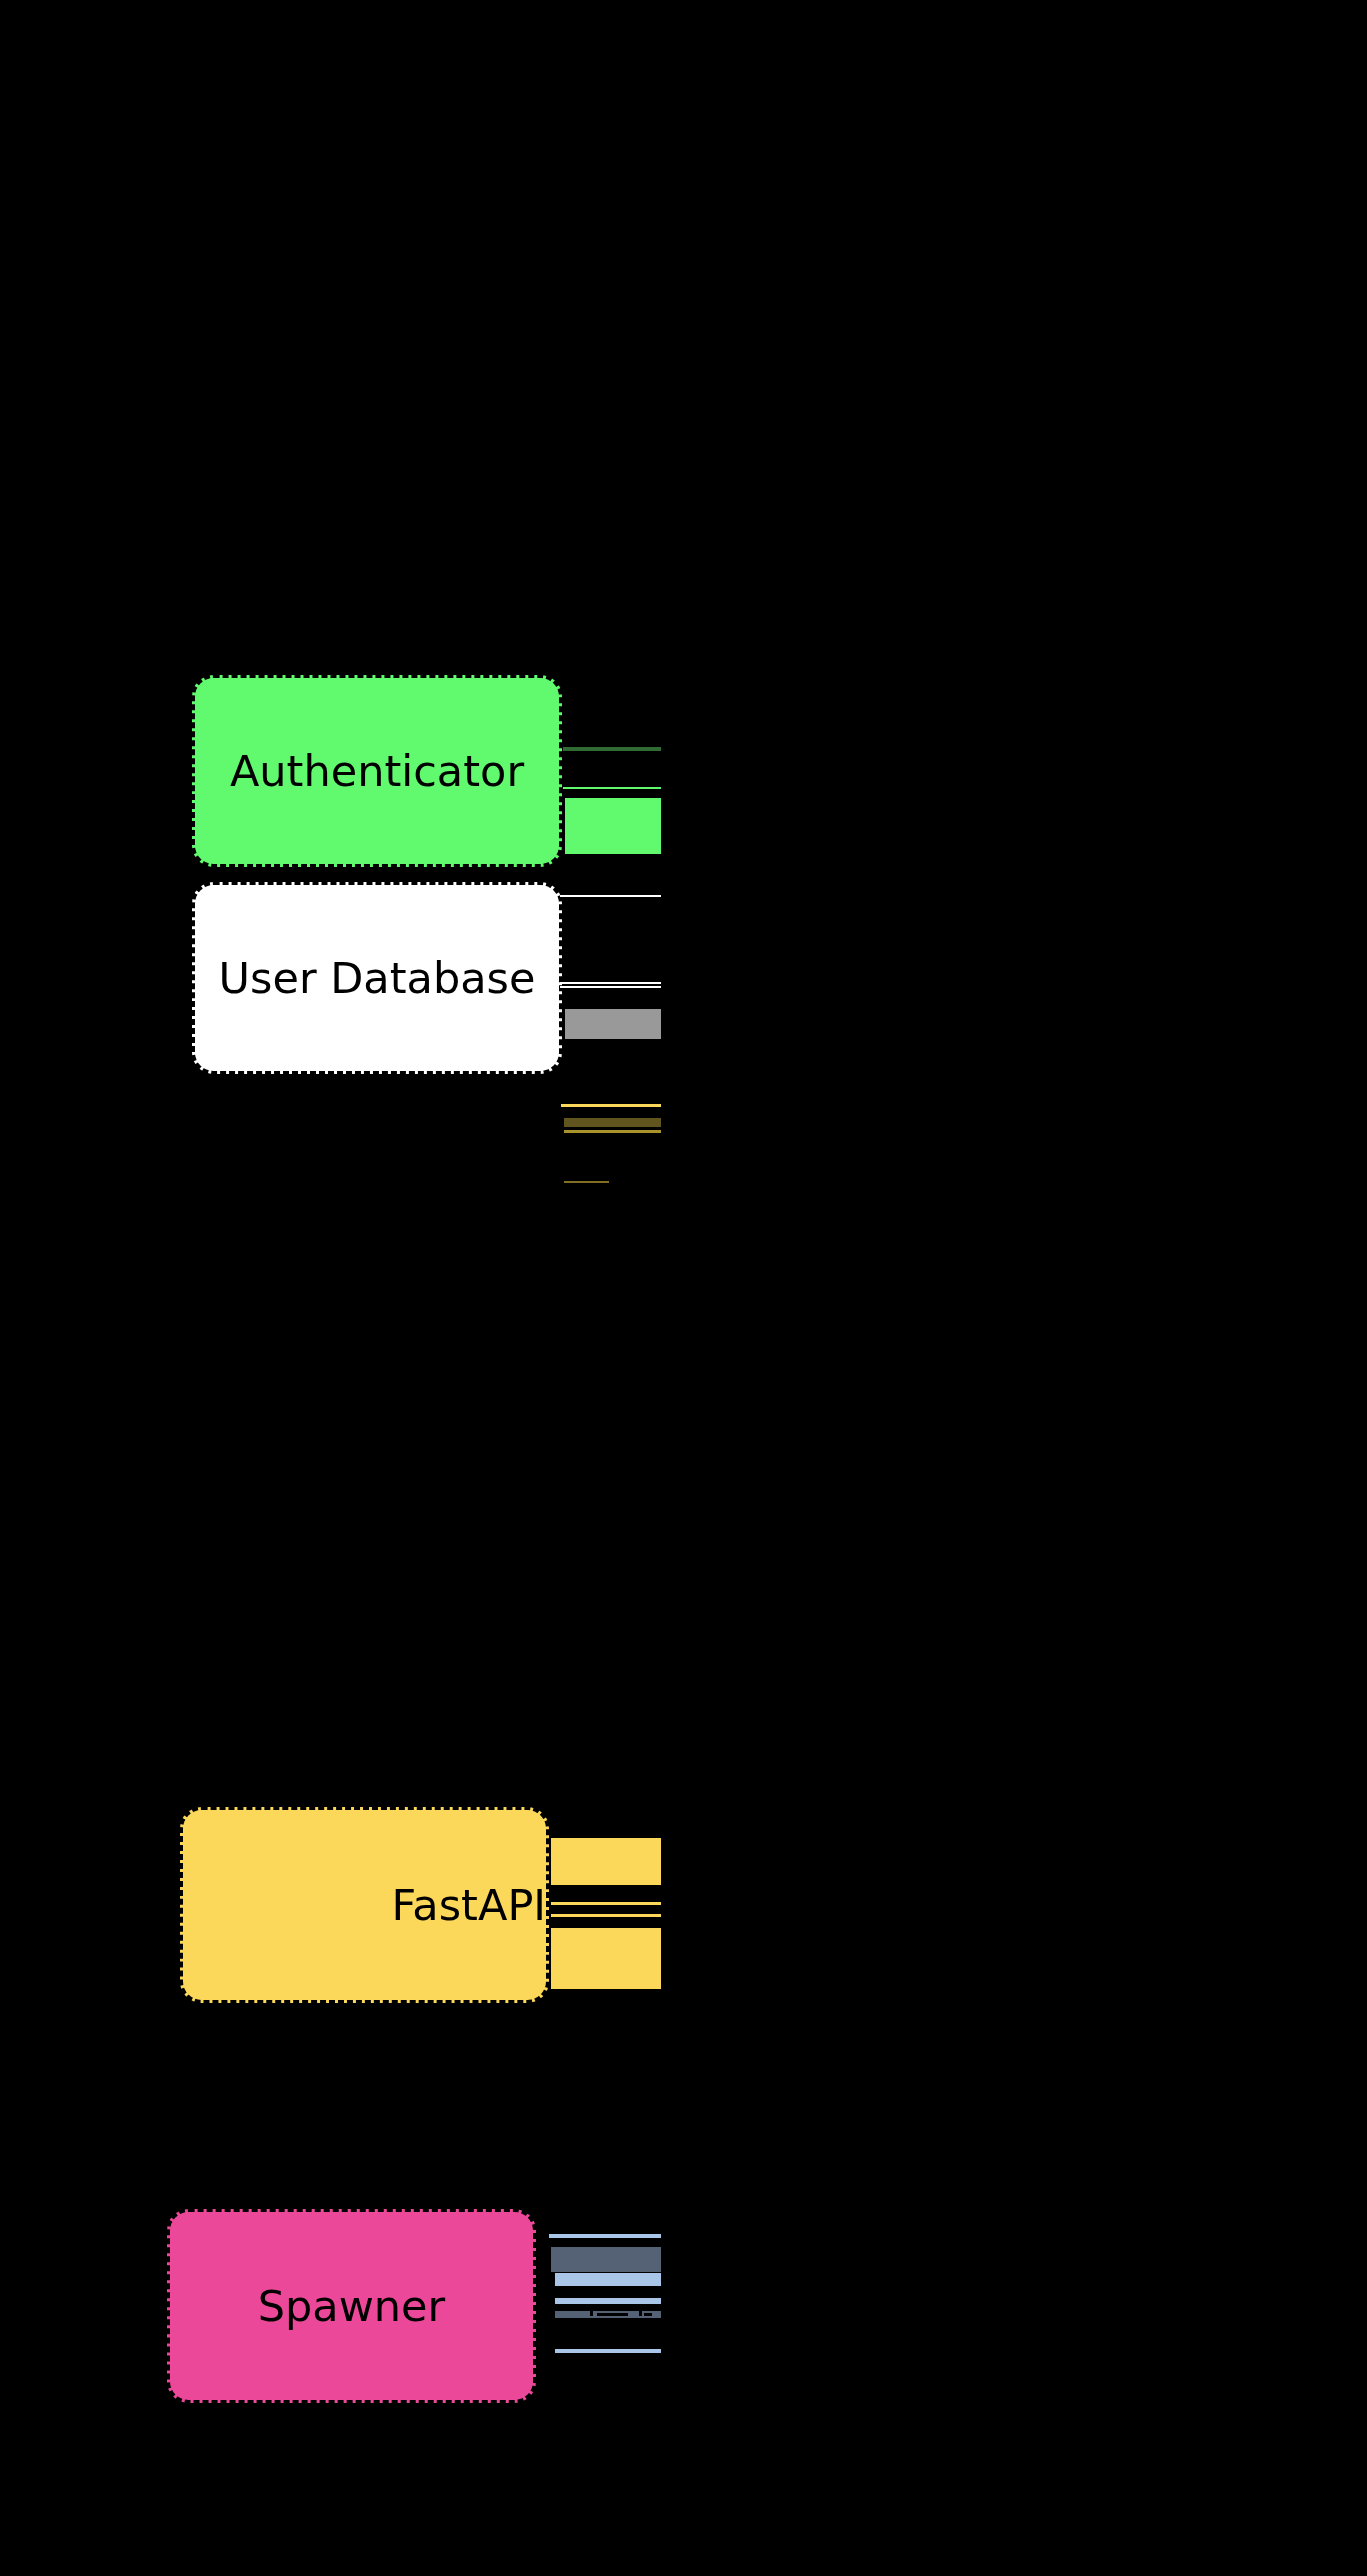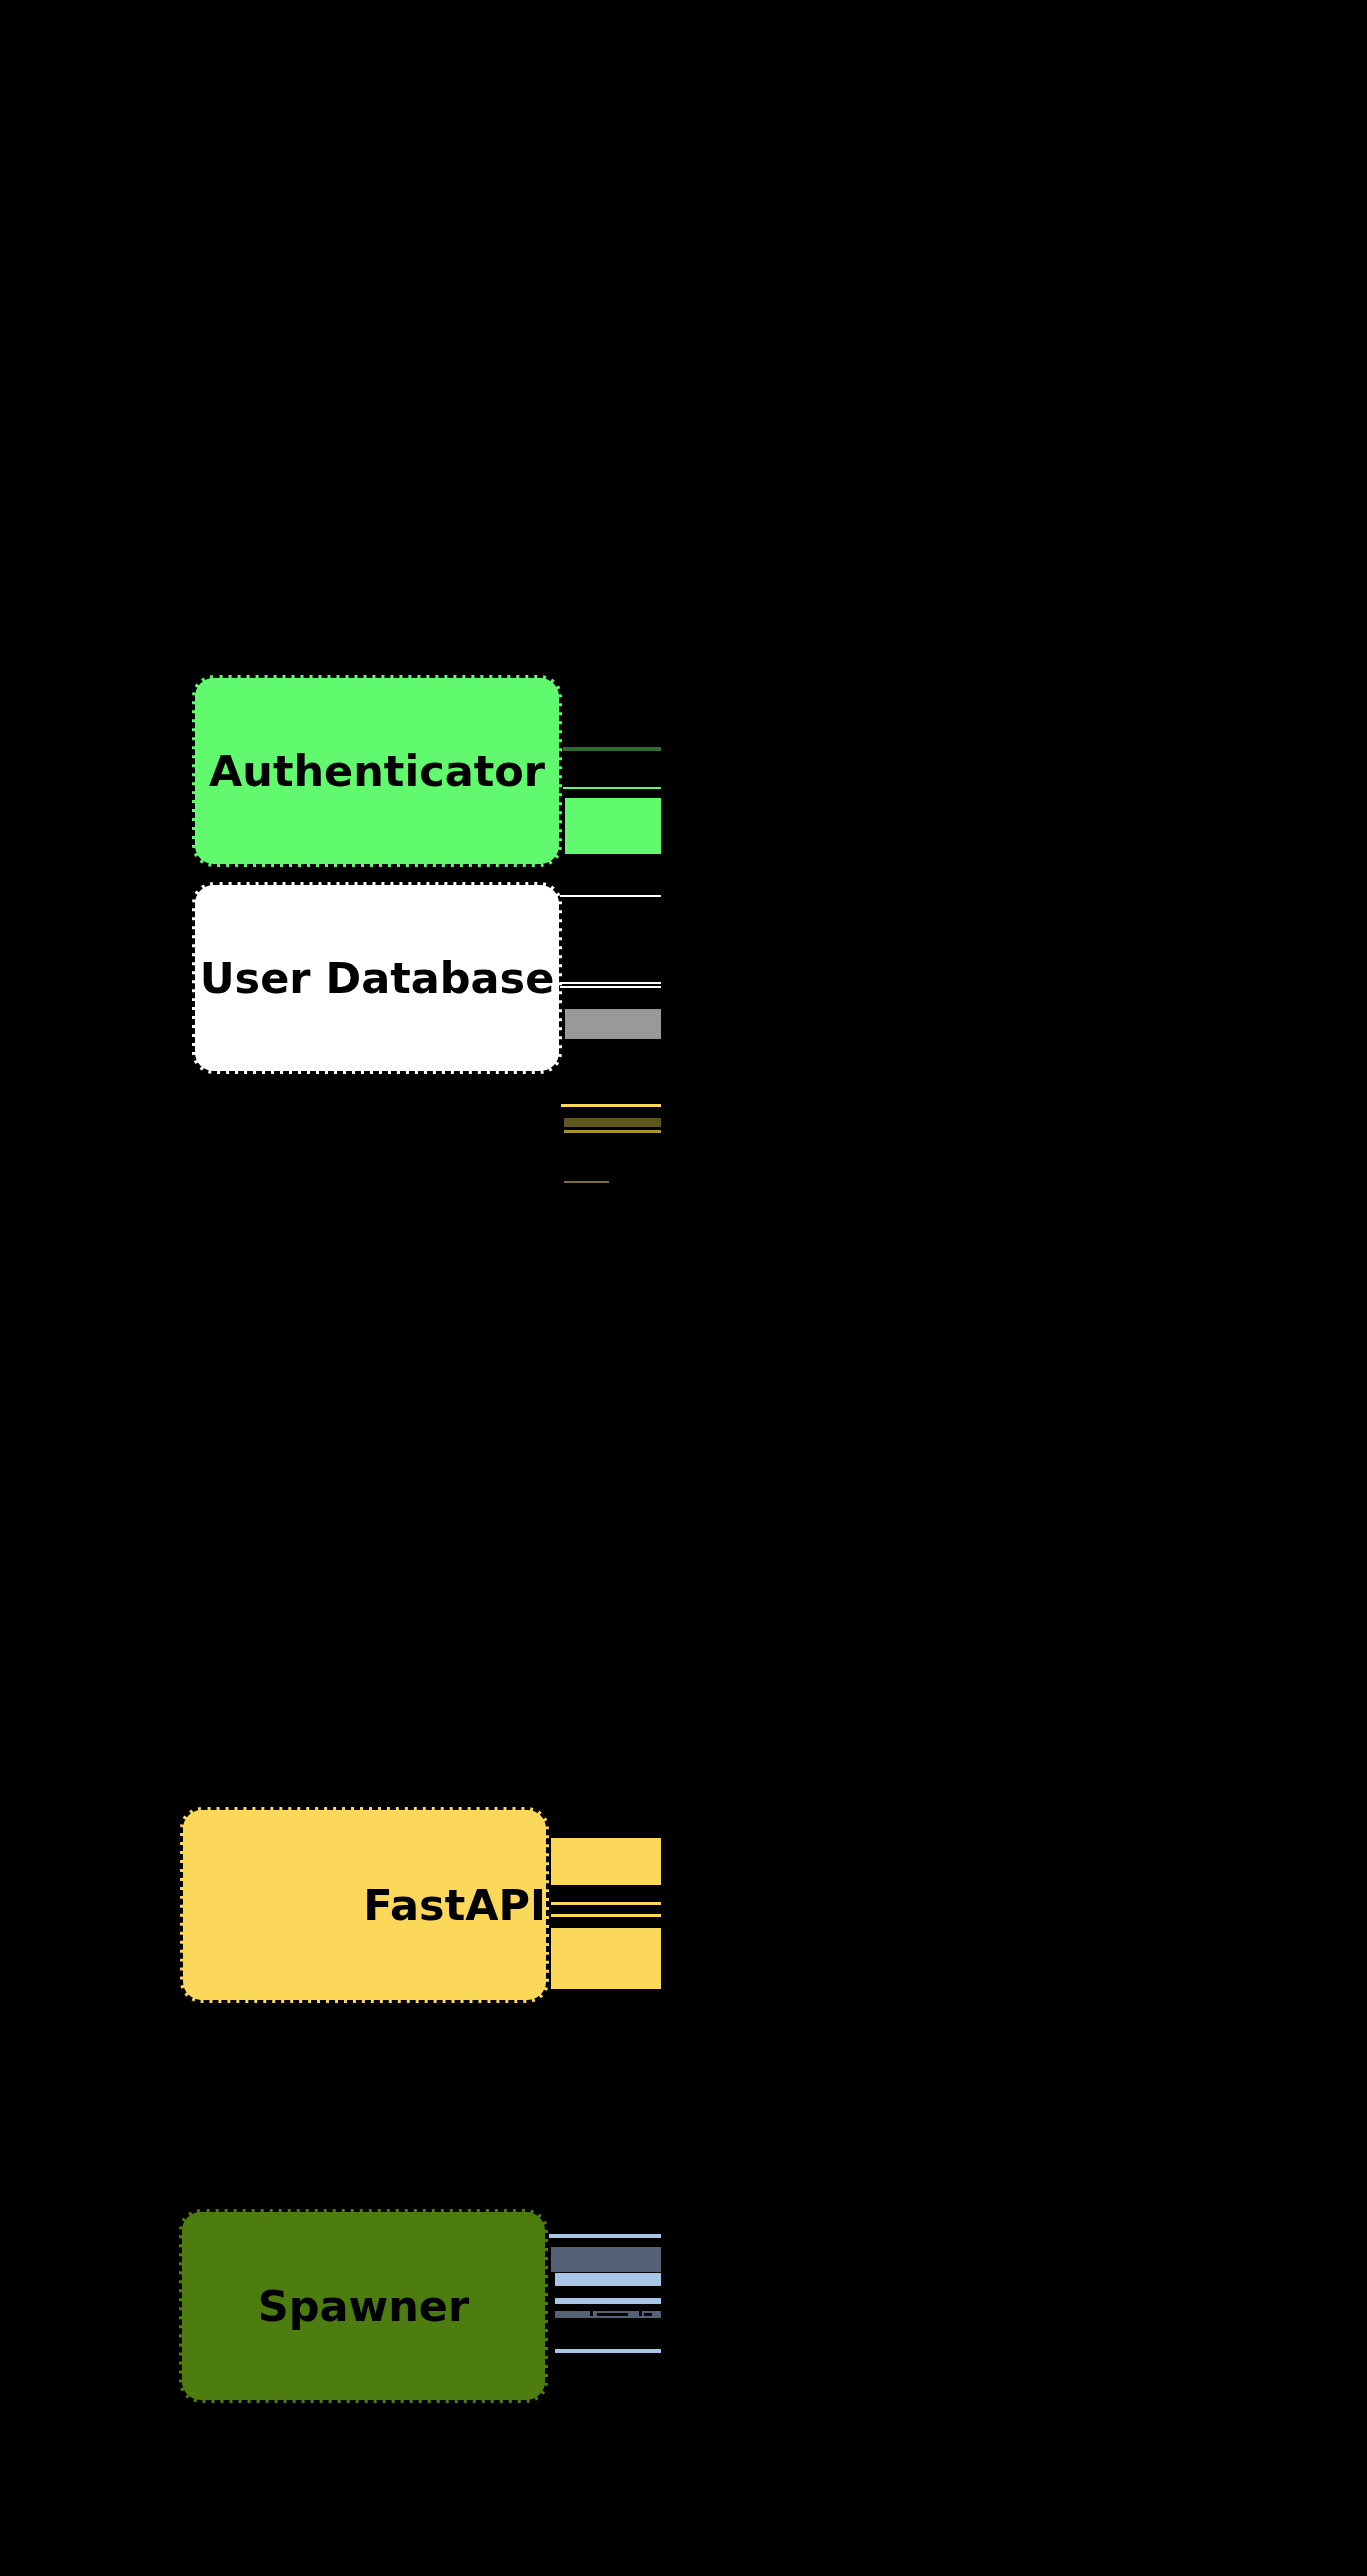--- a/index.html
+++ b/index.html
@@ -26,21 +26,21 @@
     box-sizing: border-box;
     border: 3.6px dashed #000000;
     border-radius: 21.6px;
     display: flex;
     align-items: center;
     justify-content: center;
   }
   .node-label {
     color: #000000;
     font-size: 43px;
-    font-weight: 700;
+    font-weight: 400;
     letter-spacing: 0px;
     white-space: nowrap;
   }
   .bar {
     position: absolute;
   }
   .ink {
     position: absolute;
     background: #000000;
   }
@@ -51,21 +51,21 @@
 <div id="diagram-canvas" style="background: rgb(0, 0, 0);">
     <div class="node" style="left: 192px; top: 675px; width: 370px; height: 192px; background-color: rgb(97, 250, 110);">
       <span class="node-label">Authenticator</span>
     </div>
     <div class="node" style="left: 192px; top: 882px; width: 370px; height: 192px; background-color: rgb(255, 255, 255);">
       <span class="node-label">User Database</span>
     </div>
     <div class="node" style="left: 180px; top: 1807px; width: 369px; height: 196px; background-color: rgb(252, 216, 90); justify-content: flex-end;">
       <span class="node-label">FastAPI</span>
     </div>
-    <div class="node" style="left: 179px; top: 2209px; width: 369px; height: 194px; background-color: #4d7c0f;">
+    <div class="node" style="left: 167px; top: 2209px; width: 369px; height: 194px; background-color: #ec4899;">
       <span class="node-label">Spawner</span>
     </div>
     <div class="bar" style="left: 563px; top: 747px; width: 98px; height: 3.6px; background-color: rgb(47, 107, 51);"></div>
     <div class="bar" style="left: 563px; top: 787px; width: 98px; height: 2.1px; background-color: rgb(97, 250, 110);"></div>
     <div class="bar" style="left: 565px; top: 798px; width: 96px; height: 56px; background-color: rgb(97, 250, 110);"></div>
     <div class="bar" style="left: 560px; top: 895px; width: 101px; height: 2.1px; background-color: rgb(255, 255, 255);"></div>
     <div class="bar" style="left: 560px; top: 982px; width: 101px; height: 2.1px; background-color: rgb(255, 255, 255);"></div>
     <div class="bar" style="left: 560px; top: 986px; width: 101px; height: 2.1px; background-color: rgb(255, 255, 255);"></div>
     <div class="bar" style="left: 565px; top: 1009px; width: 96px; height: 30px; background-color: rgb(153, 153, 153);"></div>
     <div class="bar" style="left: 561px; top: 1104px; width: 100px; height: 2.6px; background-color: rgb(252, 216, 90);"></div>

